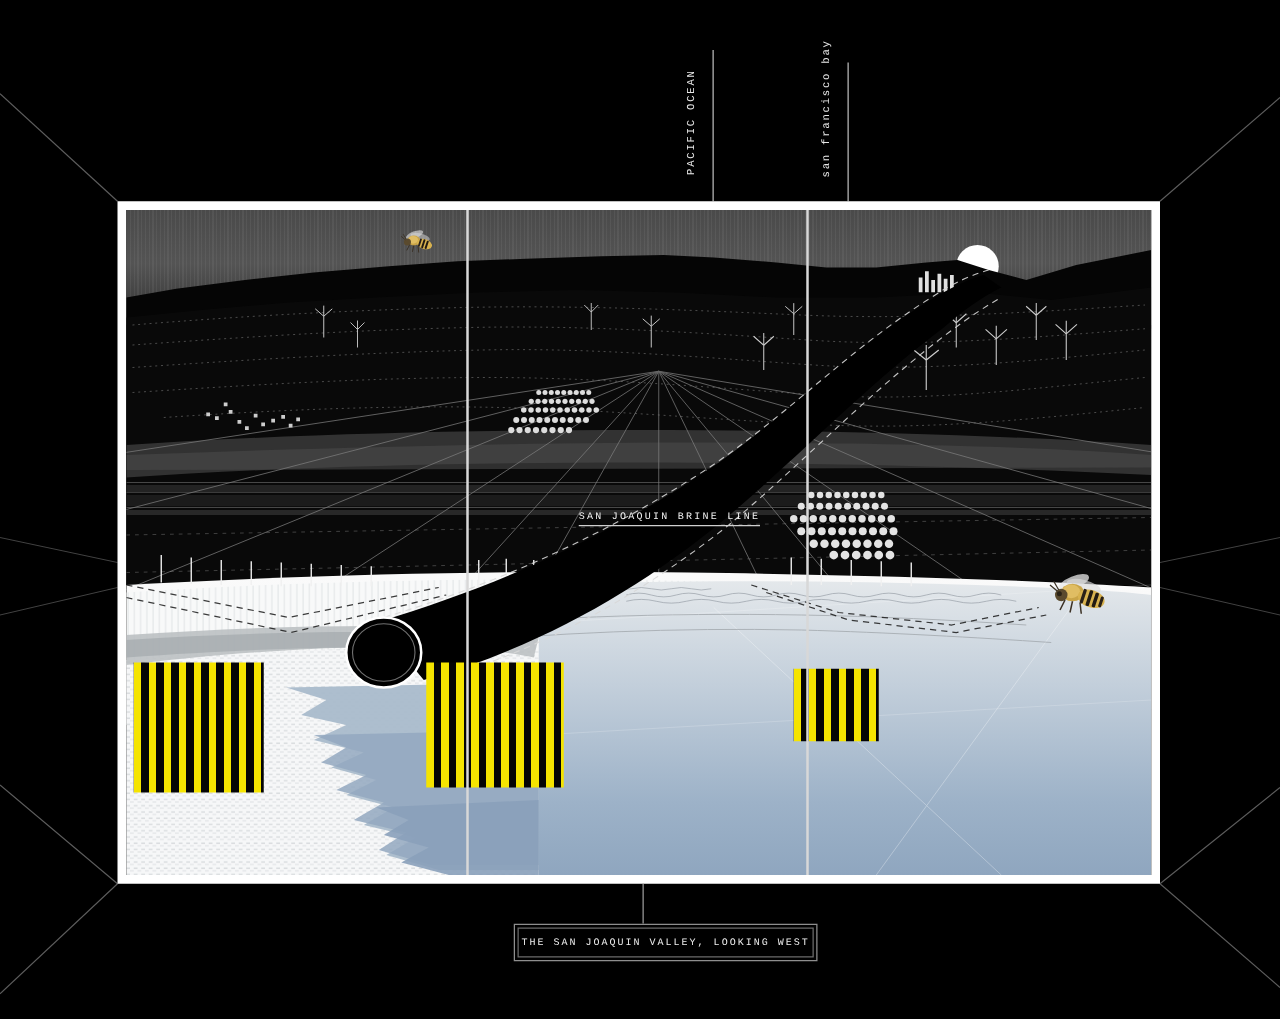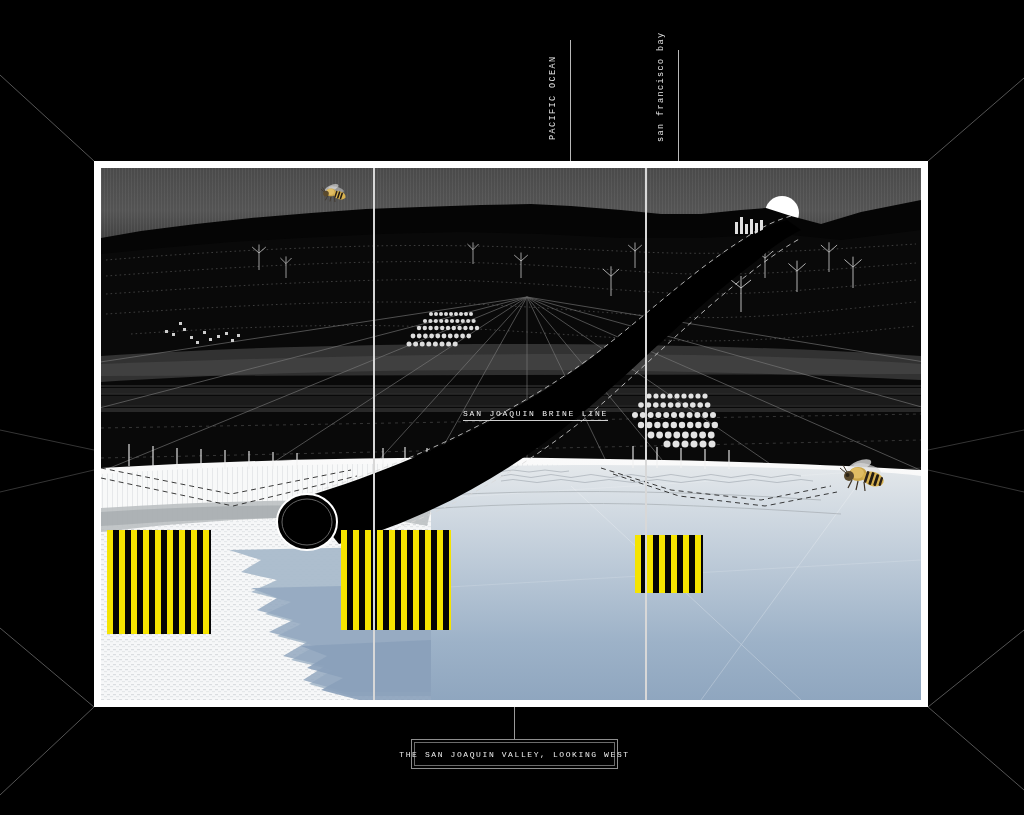--- a/index.html
+++ b/index.html
@@ -108,21 +108,21 @@
     z-index: 45;
     padding-bottom: 2px;
     border-bottom: 1px solid #cfcfcf;
     font-family: "Liberation Mono","DejaVu Sans Mono", monospace;
   }
 
   
   #caption-plate {
     position: absolute;
     left: 411px; top: 739px;
-    width: 207px; height: 30px;
+    width: 243px; height: 30px;
     border: 1px solid #8e8e8e;
     background: #000;
     box-sizing: border-box;
     padding: 2px;
     z-index: 60;
   }
   #caption-inner {
     width: 100%; height: 100%;
     border: 1px solid #6b6b6b;
     box-sizing: border-box;

